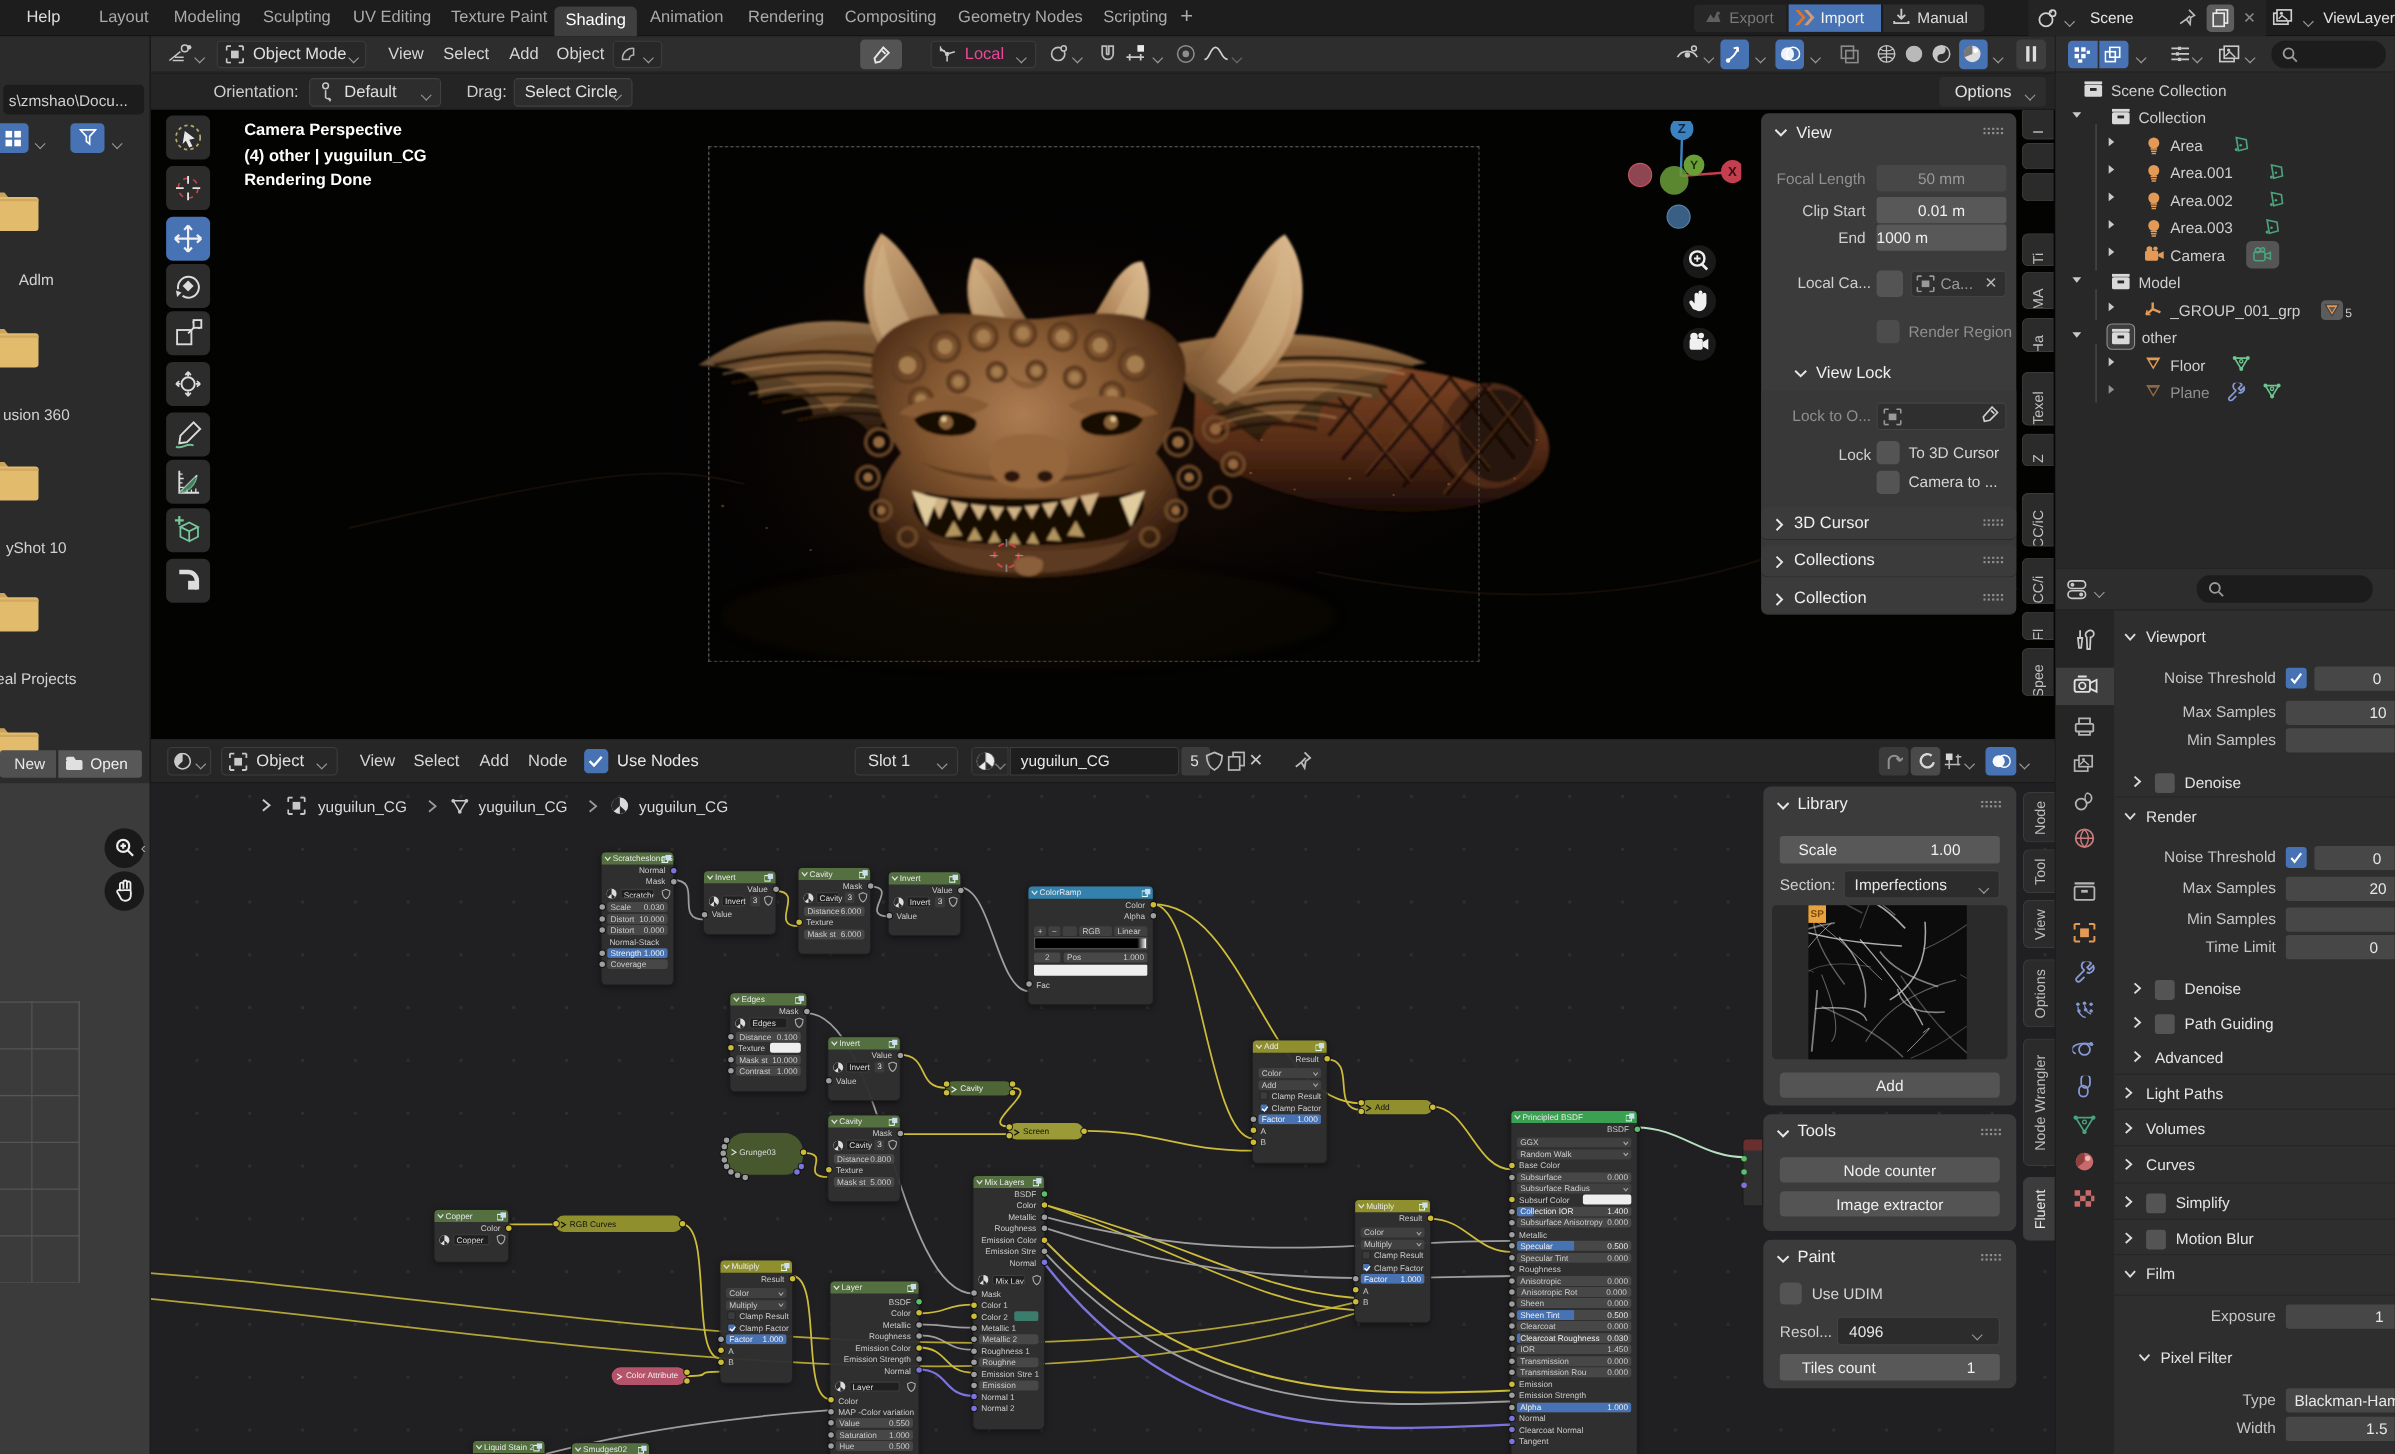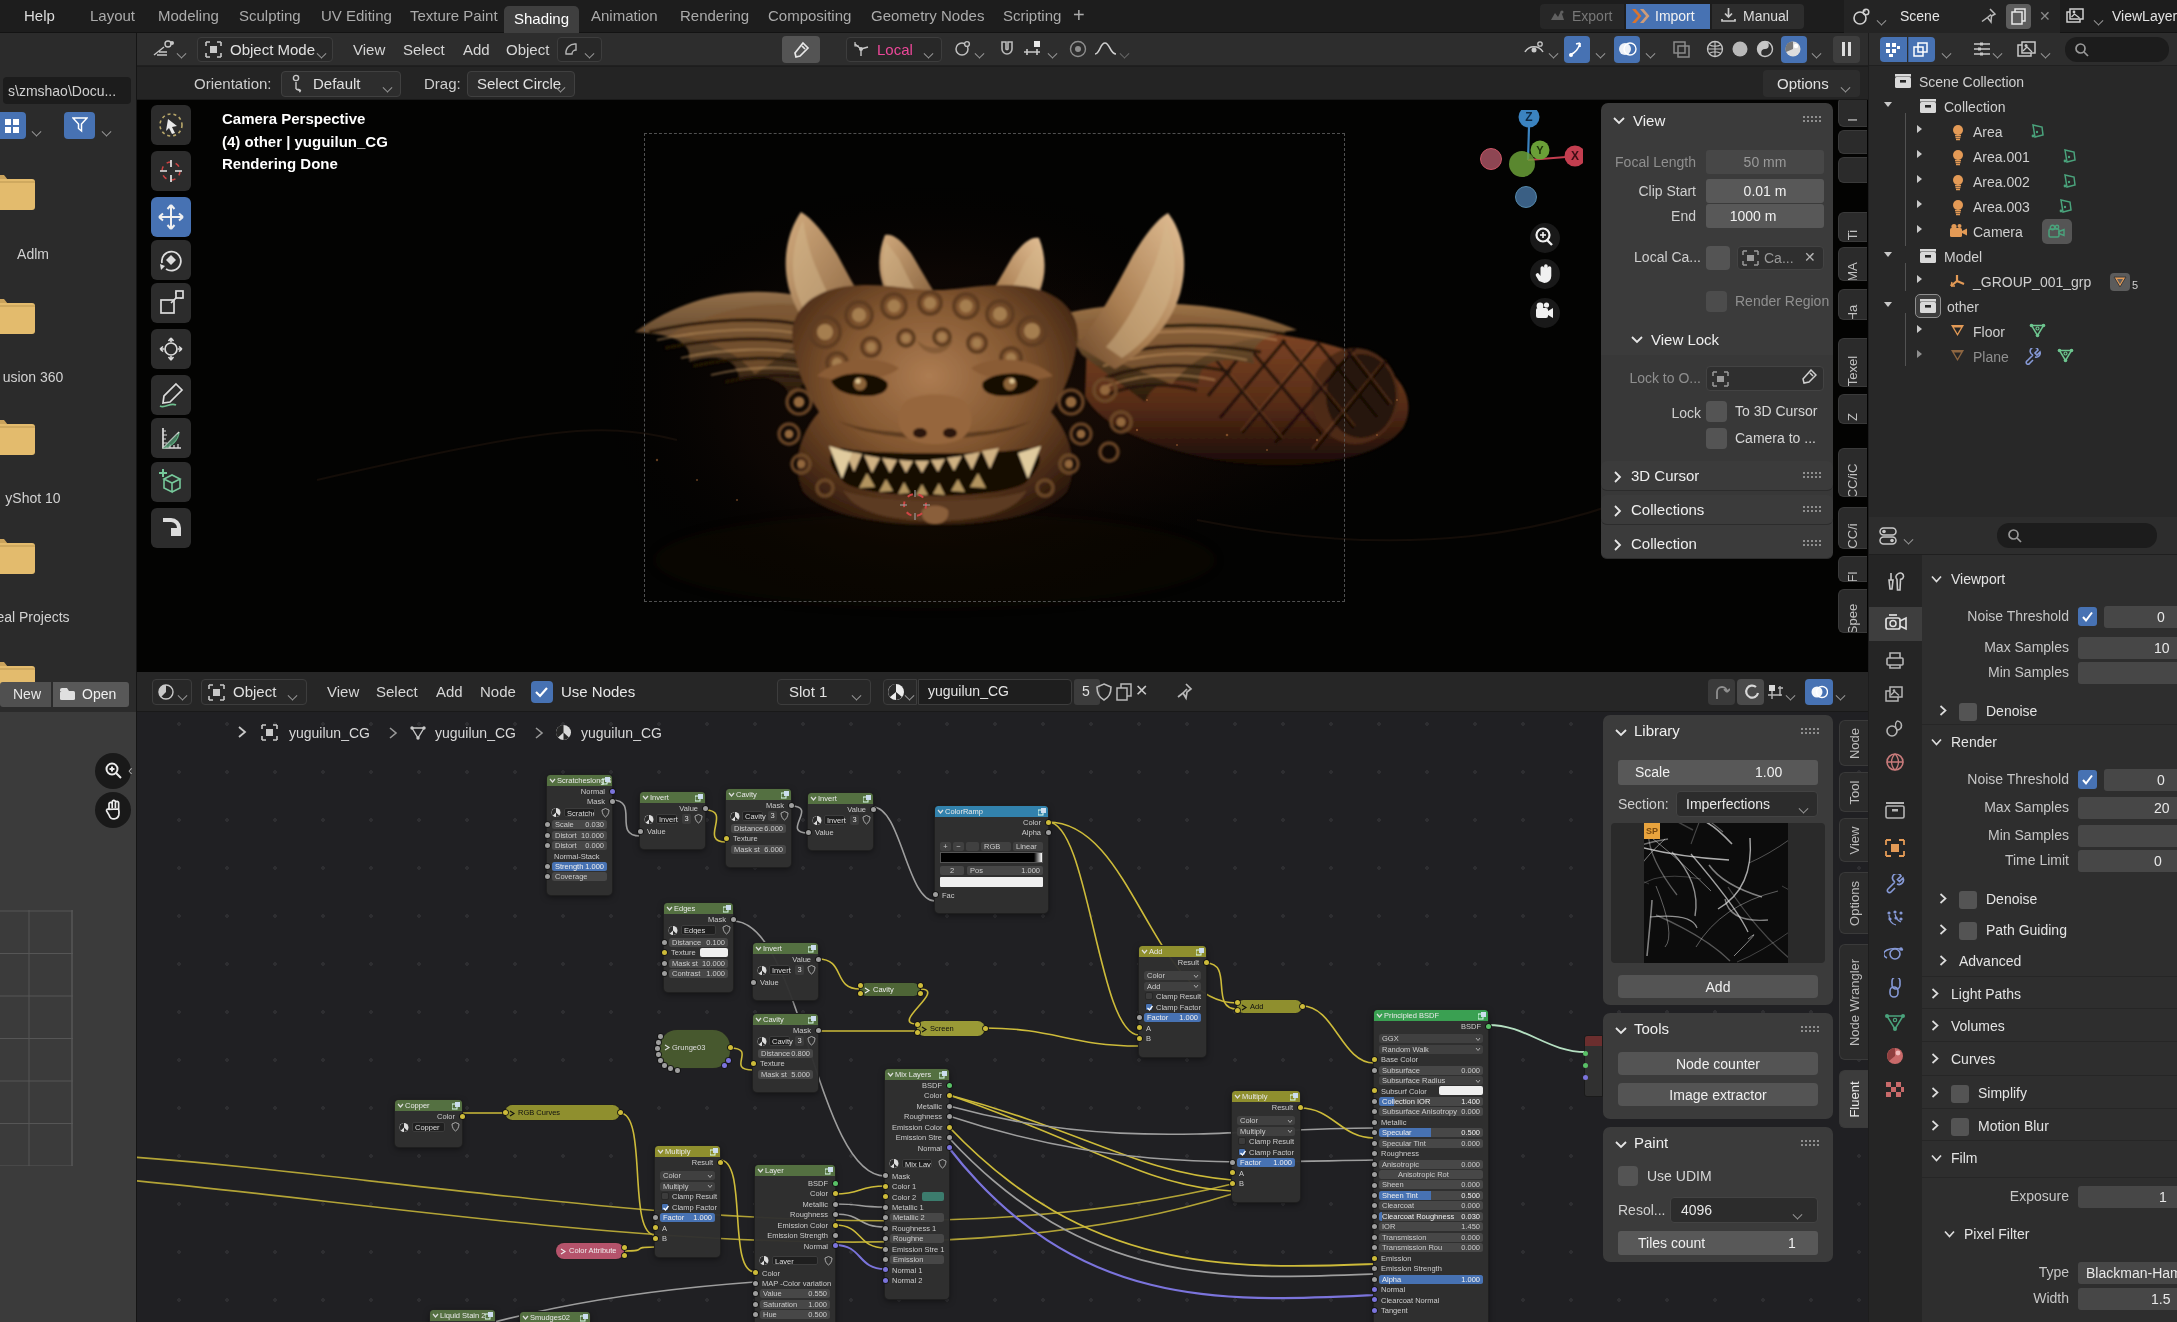--- a/index.html
+++ b/index.html
@@ -506,21 +506,21 @@
       <rect x="12" y="4" width="2" height="2" fill="#8f8f8f"></rect>
       <rect x="16" y="4" width="2" height="2" fill="#8f8f8f"></rect>
     </svg>
 <div class="ab" style="left:1569px;top:50px;width:118px;height:24px;background:#474747;border-radius:3px"></div>
 <div class="ab" style="left:1569px;top:54px;width:118px;text-align:center;font-size:14px;color:#9a9a9a">50 mm</div>
 <div class="ab" style="left:1419px;top:54px;width:140px;text-align:right;font-size:14px;color:#8f8f8f">Focal Length</div>
 <div class="ab" style="left:1569px;top:79px;width:118px;height:24px;background:#585858;border-radius:3px"></div>
 <div class="ab" style="left:1569px;top:83px;width:118px;text-align:center;font-size:14px;color:#f1f1f1">0.01 m</div>
 <div class="ab" style="left:1419px;top:83px;width:140px;text-align:right;font-size:14px;color:#cfcfcf">Clip Start</div>
 <div class="ab" style="left:1569px;top:104px;width:118px;height:24px;background:#585858;border-radius:3px"></div>
-<div class="ab" style="left:1569px;top:108px;width:94px;text-align:center;font-size:14px;color:#f1f1f1">1000 m</div>
+<div class="ab" style="left:1569px;top:108px;width:94px;text-align:left;font-size:14px;color:#f1f1f1">1000 m</div>
 <div class="ab" style="left:1419px;top:108px;width:140px;text-align:right;font-size:14px;color:#cfcfcf">End</div>
 <div class="ab" style="left:1424px;top:149px;width:140px;text-align:right;font-size:14px;color:#cfcfcf">Local Ca...</div>
 <div class="ab" style="left:1569px;top:146px;width:24px;height:24px;background:#545454;border-radius:4px"></div>
 <div class="ab" style="left:1600px;top:146px;width:87px;height:24px;background:#2f2f2f;border:1px solid #434343;border-radius:4px"></div>
 <svg class="ab" style="left:1605px;top:150px" width="17" height="16">
       <path d="M1 1 h4 M1 1 v4 M16 1 h-4 M16 1 v4 M1 15 h4 M1 15 v-4 M16 15 h-4 M16 15 v-4" stroke="#9a9a9a" stroke-width="1.5"></path>
       <rect x="5" y="5" width="7" height="6" fill="#9a9a9a"></rect>
     </svg>
 <div class="ab" style="left:1627px;top:150px;font-size:14px;color:#9a9a9a">Ca...</div>
 <div class="ab" style="left:1667px;top:149px;font-size:14px;color:#b5b5b5">✕</div>
@@ -1363,21 +1363,21 @@
         <span style="float:right">0.000</span>
       </div>
       <div style="position:absolute;left:-2.5px;top:130.7px;width:5px;height:5px;border-radius:50%;background:#9e9e9e;box-shadow:0 0 0 .8px #111"></div>
       <div style="position:absolute;left:7px;top:139.4px">Roughness</div>
       <div style="position:absolute;left:-2.5px;top:141.1px;width:5px;height:5px;border-radius:50%;background:#9e9e9e;box-shadow:0 0 0 .8px #111"></div>
       <div style="position:absolute;left:5px;top:149.5px;width:104px;height:9px;background:#474747;border-radius:2.5px;padding:0 3px;overflow:hidden">
         <span style="float:left">Anisotropic</span>
         <span style="float:right">0.000</span>
       </div>
       <div style="position:absolute;left:-2.5px;top:151.6px;width:5px;height:5px;border-radius:50%;background:#9e9e9e;box-shadow:0 0 0 .8px #111"></div>
-      <div style="position:absolute;left:5px;top:160.0px;width:104px;height:9px;background:#474747;border-radius:2.5px;padding:0 19px;overflow:hidden">
+      <div style="position:absolute;left:5px;top:160.0px;width:104px;height:9px;background:#474747;border-radius:2.5px;padding:0 4px;overflow:hidden">
         <span style="float:left">Anisotropic Rot</span>
         <span style="float:right">0.000</span>
       </div>
       <div style="position:absolute;left:-2.5px;top:162.0px;width:5px;height:5px;border-radius:50%;background:#9e9e9e;box-shadow:0 0 0 .8px #111"></div>
       <div style="position:absolute;left:5px;top:170.4px;width:104px;height:9px;background:#474747;border-radius:2.5px;padding:0 3px;overflow:hidden">
         <span style="float:left">Sheen</span>
         <span style="float:right">0.000</span>
       </div>
       <div style="position:absolute;left:-2.5px;top:172.5px;width:5px;height:5px;border-radius:50%;background:#9e9e9e;box-shadow:0 0 0 .8px #111"></div>
       <div style="position:absolute;left:5px;top:180.9px;width:104px;height:9px;background:#474747;border-radius:2.5px;overflow:hidden">

